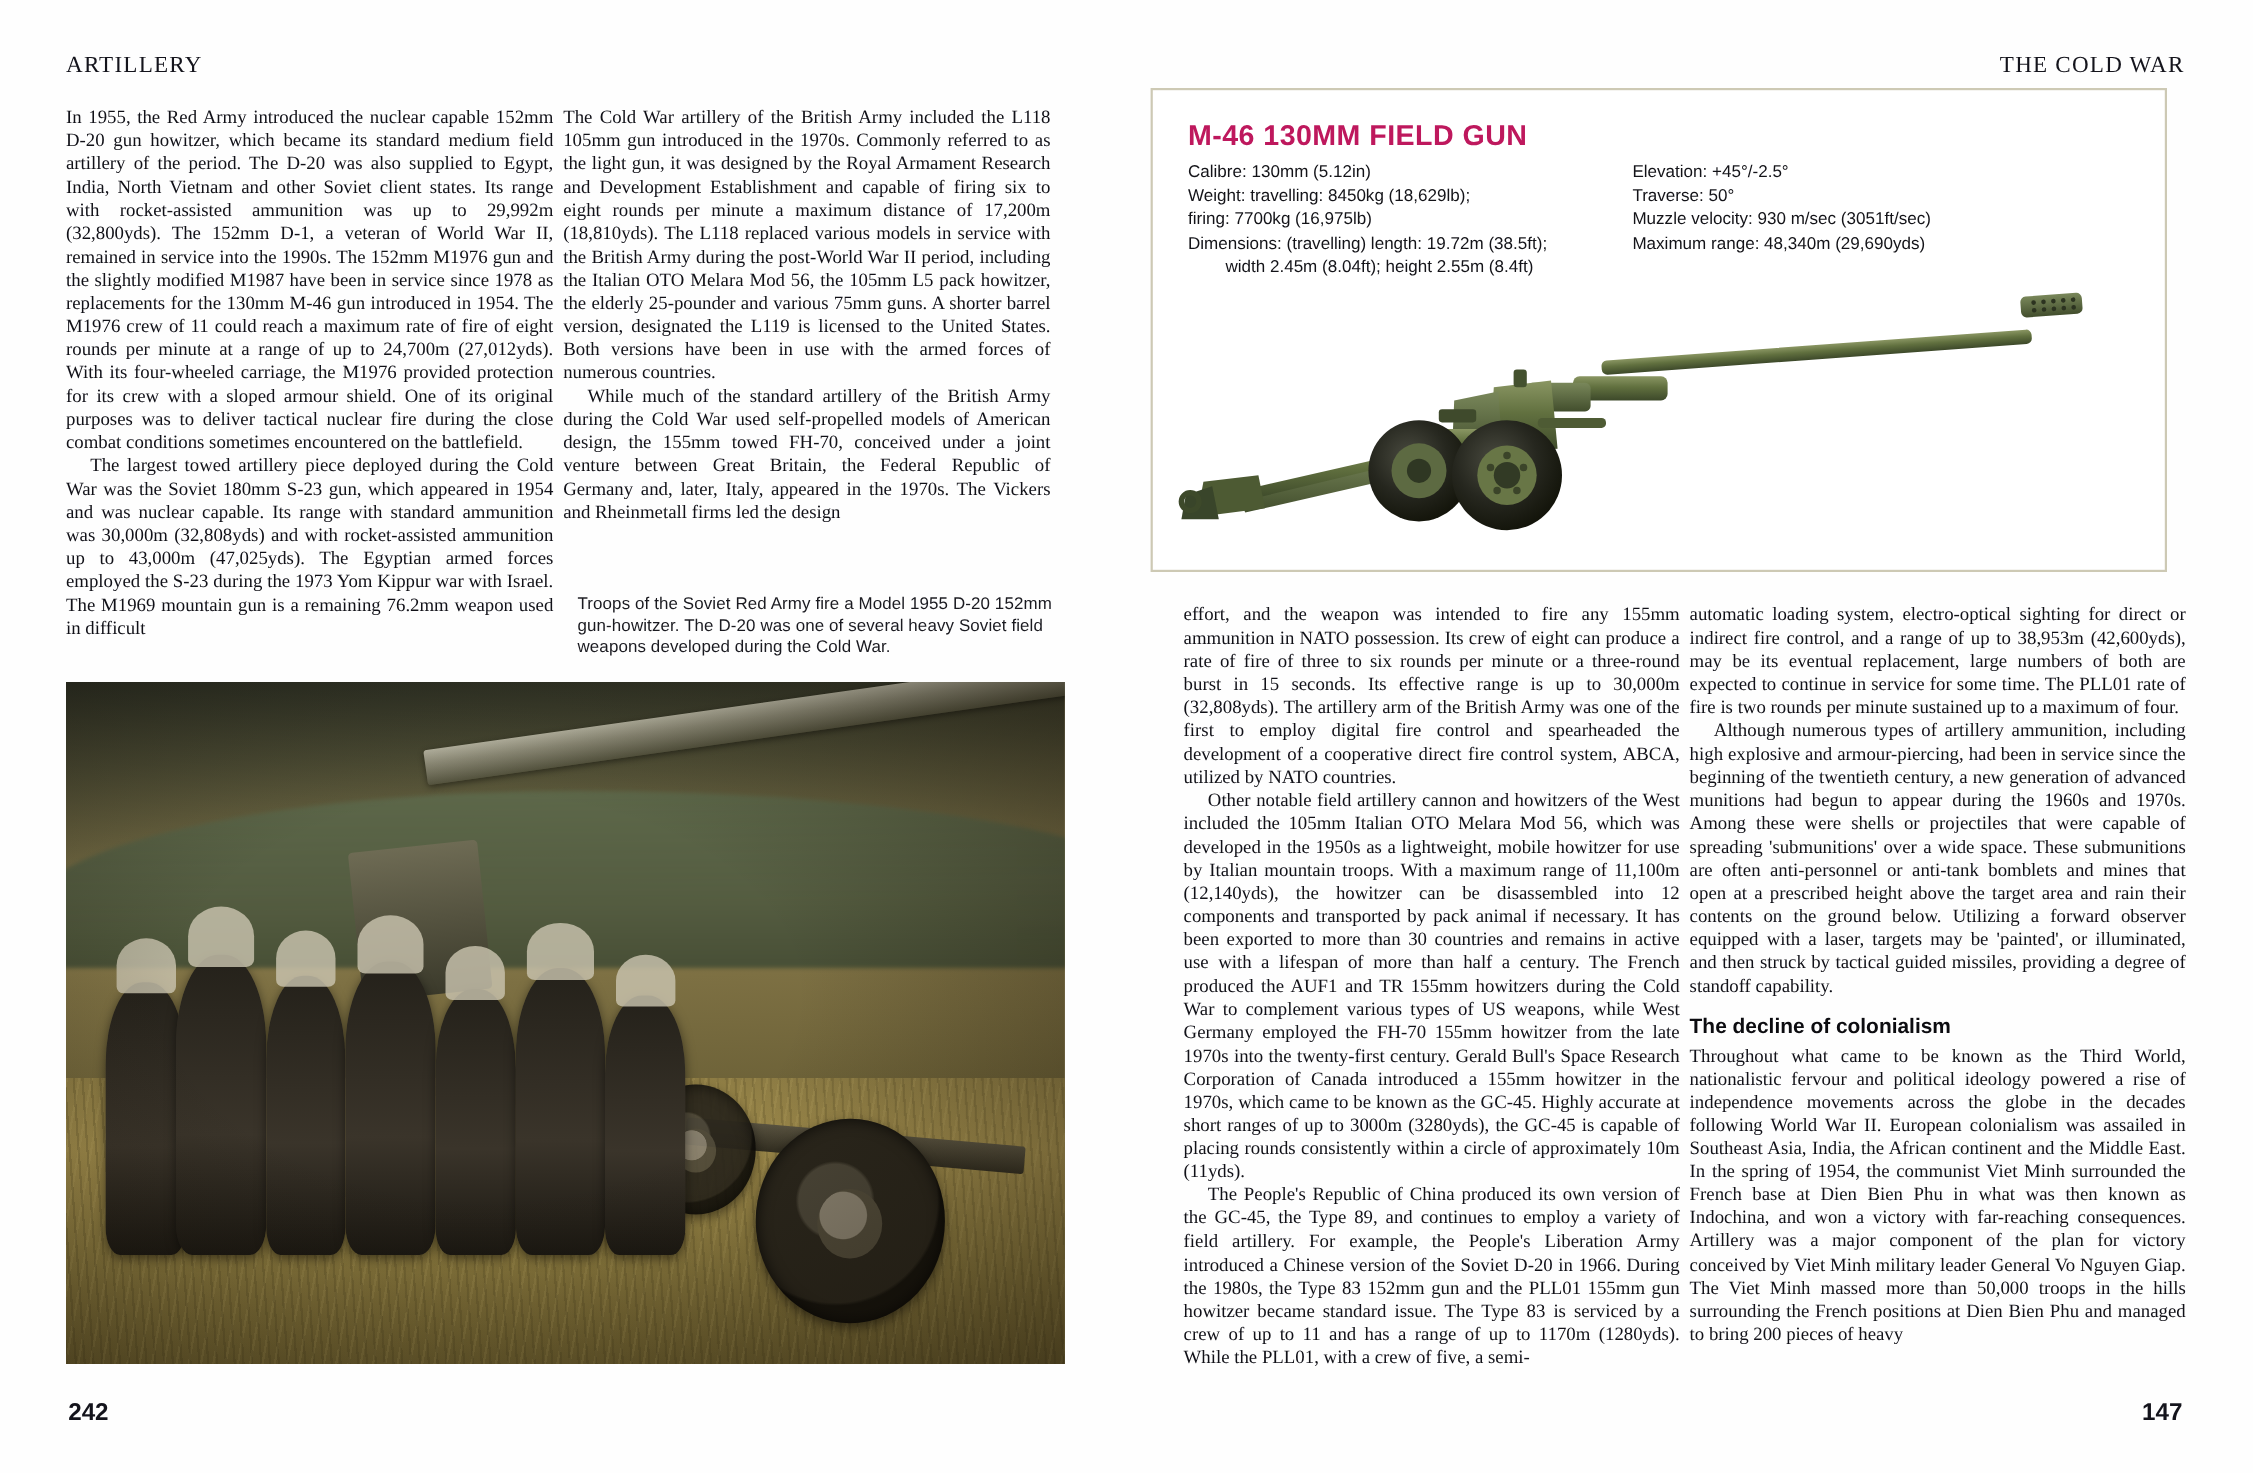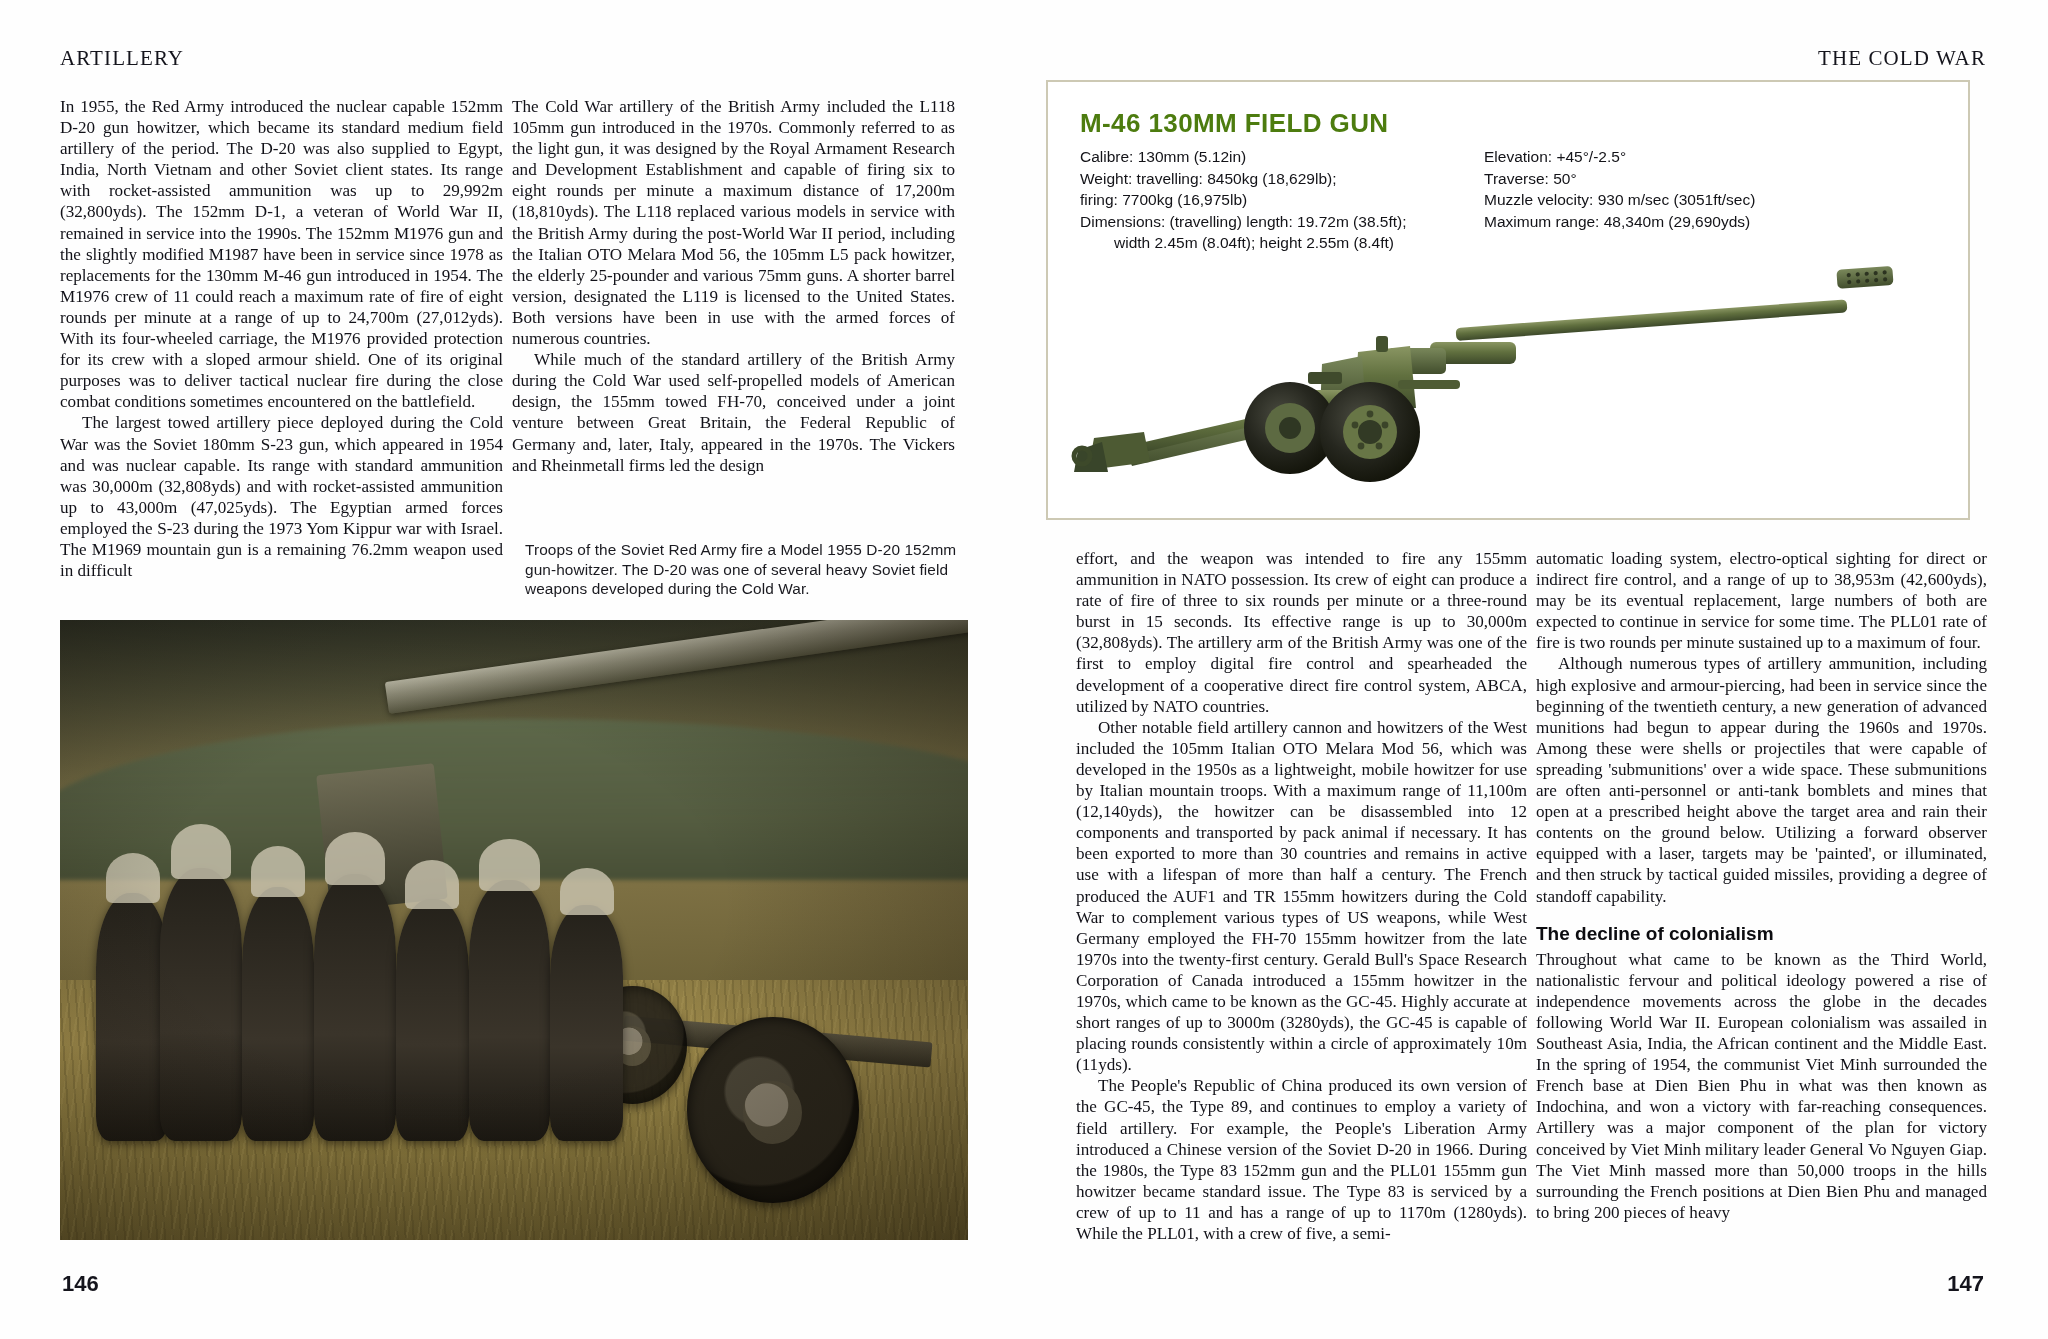--- a/index.html
+++ b/index.html
@@ -207,21 +207,21 @@
     border: 2px solid #cdc9b4;
     background: #ffffff;
   }
   .spec-title {
     position: absolute;
     left: 32px; top: 26px;
     font-family: "Liberation Sans", sans-serif;
     font-weight: 700;
     font-size: 26px;
     letter-spacing: 0.4px;
-    color: #4d7c0f;
+    color: #be185d;
   }
   .spec-cols {
     position: absolute;
     left: 32px; top: 64px;
     width: 860px;
     display: flex;
   }
   .spec-col { font-family: "Liberation Sans", sans-serif; font-size: 15.5px; line-height: 21.5px; color: #131318; }
   .spec-col-l { width: 404px; }
   .spec-col-r { width: 400px; }
@@ -289,21 +289,21 @@
       <div class="crew crew-1"></div>
       <div class="crew crew-2"></div>
       <div class="crew crew-3"></div>
       <div class="crew crew-4"></div>
       <div class="crew crew-5"></div>
       <div class="crew crew-6"></div>
       <div class="crew crew-7"></div>
       <div class="photo-vign"></div>
     </div>
 
-    <div class="folio folio-left">146</div>
+    <div class="folio folio-left">242</div>
   </div>
 
   <div class="page page-right">
 
     <div class="runhead runhead-right">THE COLD WAR</div>
 
     <div class="specbox">
       <div class="spec-title">M-46 130MM FIELD GUN</div>
 
       <div class="spec-cols">

